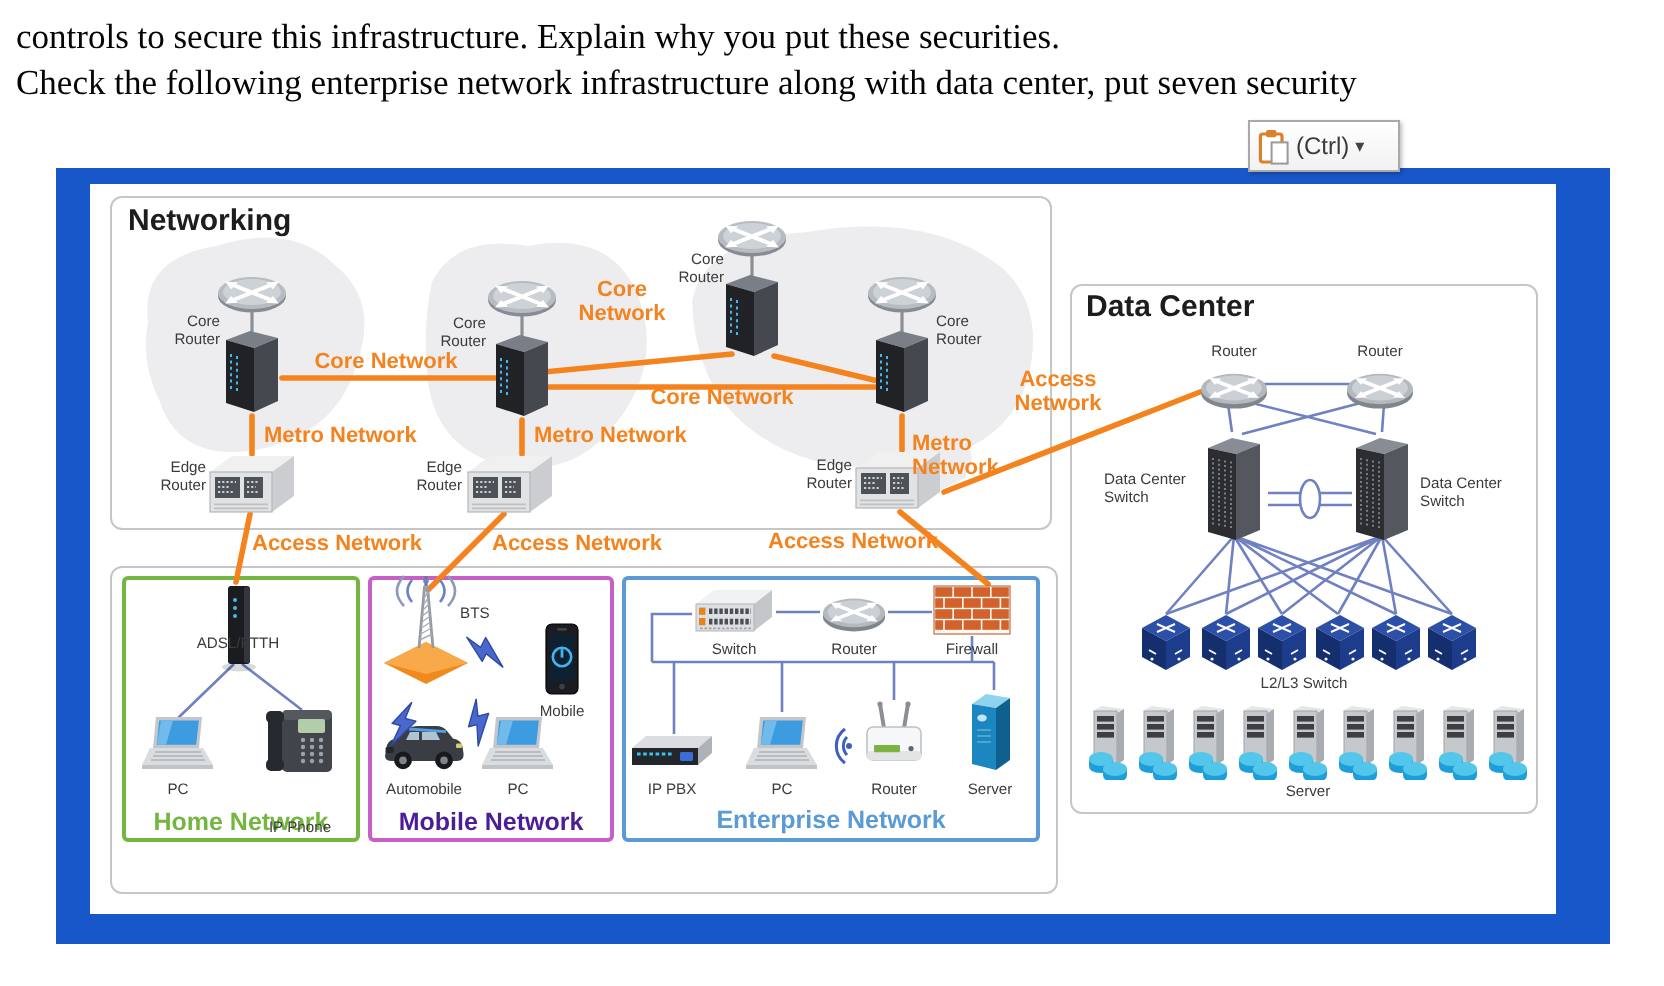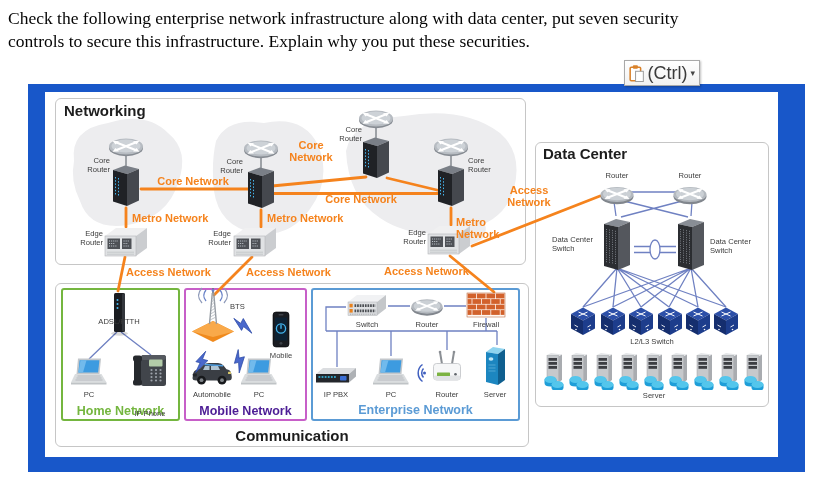--- a/index.html
+++ b/index.html
@@ -1,21 +1,21 @@
 <!DOCTYPE html>
 <html><head>
 <meta charset="utf-8">
 <style>
   html,body{margin:0;padding:0;background:#fff;}
   .stage{position:relative;width:832px;height:493px;background:#fff;font-family:"Liberation Sans",sans-serif;overflow:hidden;}
   .abs{position:absolute;}
   .question{left:8px;top:7px;font-family:"Liberation Serif",serif;font-size:17.5px;line-height:23px;color:#050505;}
   .qline{white-space:nowrap;}
   .paste-btn{left:624px;top:60px;width:76px;height:26px;background:linear-gradient(#fff,#f1f1f1);border:1px solid #a9a9a9;box-shadow:1px 1px 2px rgba(0,0,0,.25);display:flex;align-items:center;gap:3px;padding:0 4px;box-sizing:border-box;z-index:9;}
-  .paste-btn span.lbl{font-size:18px;color:#3a3a3a;}
+  .paste-btn span.lbl{font-size:12px;color:#3a3a3a;}
   .paste-btn span.caret{font-size:9px;color:#444;line-height:1;}
   .frame{left:28px;top:84px;width:777px;height:388px;background:#1857C9;z-index:0;}
   .inner{left:45px;top:92px;width:733px;height:365px;background:#fff;z-index:1;}
   .secbox{background:#fff;border:1.4px solid #c6c6c6;border-radius:6px;box-sizing:border-box;z-index:1;}
   .subbox{background:#fff;border:2px solid;border-radius:3px;box-sizing:border-box;z-index:1;}
   .sec-title{font-size:15px;font-weight:bold;color:#1d1d1d;z-index:5;}
   .sub-title{font-size:12.5px;font-weight:bold;text-align:center;z-index:5;}
   .devlbl{font-size:7.6px;color:#3b3b3b;line-height:1.18;white-space:pre-line;z-index:5;}
   .netlbl{font-size:11px;font-weight:bold;color:#F5831D;line-height:1.08;white-space:pre-line;z-index:5;}
   .dev{z-index:4;}
@@ -227,22 +227,22 @@
     <rect x="1.2" y="3" width="10.8" height="14" rx="1.2" fill="#FFFFFF" stroke="#D9822B" stroke-width="1.6"></rect>
     <rect x="4" y="1" width="5.2" height="3.6" rx="1" fill="#D9822B"></rect>
     <rect x="6.8" y="7.2" width="8" height="10.6" fill="#FFFFFF" stroke="#9A9A9A" stroke-width="1"></rect>
   </g>
 </defs>
 </svg>
 
 <div class="stage">
 
   <div class="abs question">
+    <div class="qline">controls to secure this infrastructure. Explain why you put these securities.</div>
     <div class="qline">Check the following enterprise network infrastructure along with data center, put seven security</div>
-    <div class="qline">controls to secure this infrastructure. Explain why you put these securities.</div>
   </div>
 
   <div class="abs paste-btn">
     <svg width="16" height="19" viewBox="0 0 16 19">
         <use href="#clipboard"></use>
       </svg>
     <span class="lbl">(Ctrl)</span>
     <span class="caret">▾</span>
   </div>
 
@@ -256,21 +256,20 @@
       <path d="M290 52 Q296 20 348 17 Q408 7 444 34 Q467 54 458 90 Q448 124 408 131 Q358 142 324 119 Q292 98 290 52 Z" fill="#EDEDEF"></path>
       <path d="M380 120 Q400 110 420 118 Q436 126 426 140 Q408 152 388 144 Q372 134 380 120 Z" fill="#EDEDEF"></path>
     </svg>
   </div>
   <div class="abs sec-title" style="left:64px;top:102px;">Networking</div>
 
   <div class="abs secbox" style="left:535px;top:142px;width:234px;height:265px;"></div>
   <div class="abs sec-title" style="left:543px;top:145px;">Data Center</div>
 
   <div class="abs secbox" style="left:55px;top:283px;width:474px;height:164px;"></div>
-  <div class="abs sec-title ctr" style="left:55px;top:427px;width:474px;">Communication</div>
 
   <div class="abs subbox" style="left:61px;top:288px;width:119px;height:133px;border-color:#74B63F;"></div>
   <div class="abs subbox" style="left:184px;top:288px;width:123px;height:133px;border-color:#C75FC8;"></div>
   <div class="abs subbox" style="left:311px;top:288px;width:209px;height:133px;border-color:#5B9BD5;"></div>
   <div class="abs sub-title" style="left:61px;top:404px;width:119px;color:#74B63F;">Home Network</div>
   <div class="abs sub-title" style="left:184px;top:404px;width:123px;color:#4c1d95;">Mobile Network</div>
   <div class="abs sub-title" style="left:311px;top:403px;width:209px;color:#5B9BD5;">Enterprise Network</div>
 
   <svg class="abs overlay" width="832" height="493" viewBox="0 0 832 493">
     <g stroke="#F5831D" stroke-width="2.8" fill="none" stroke-linecap="round">

